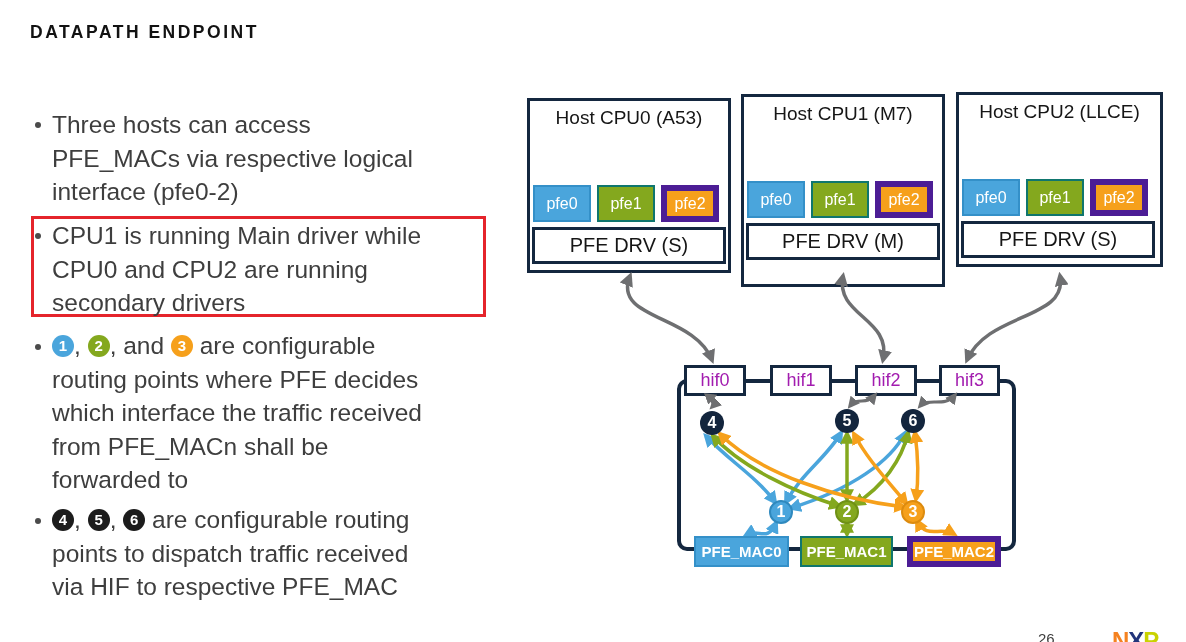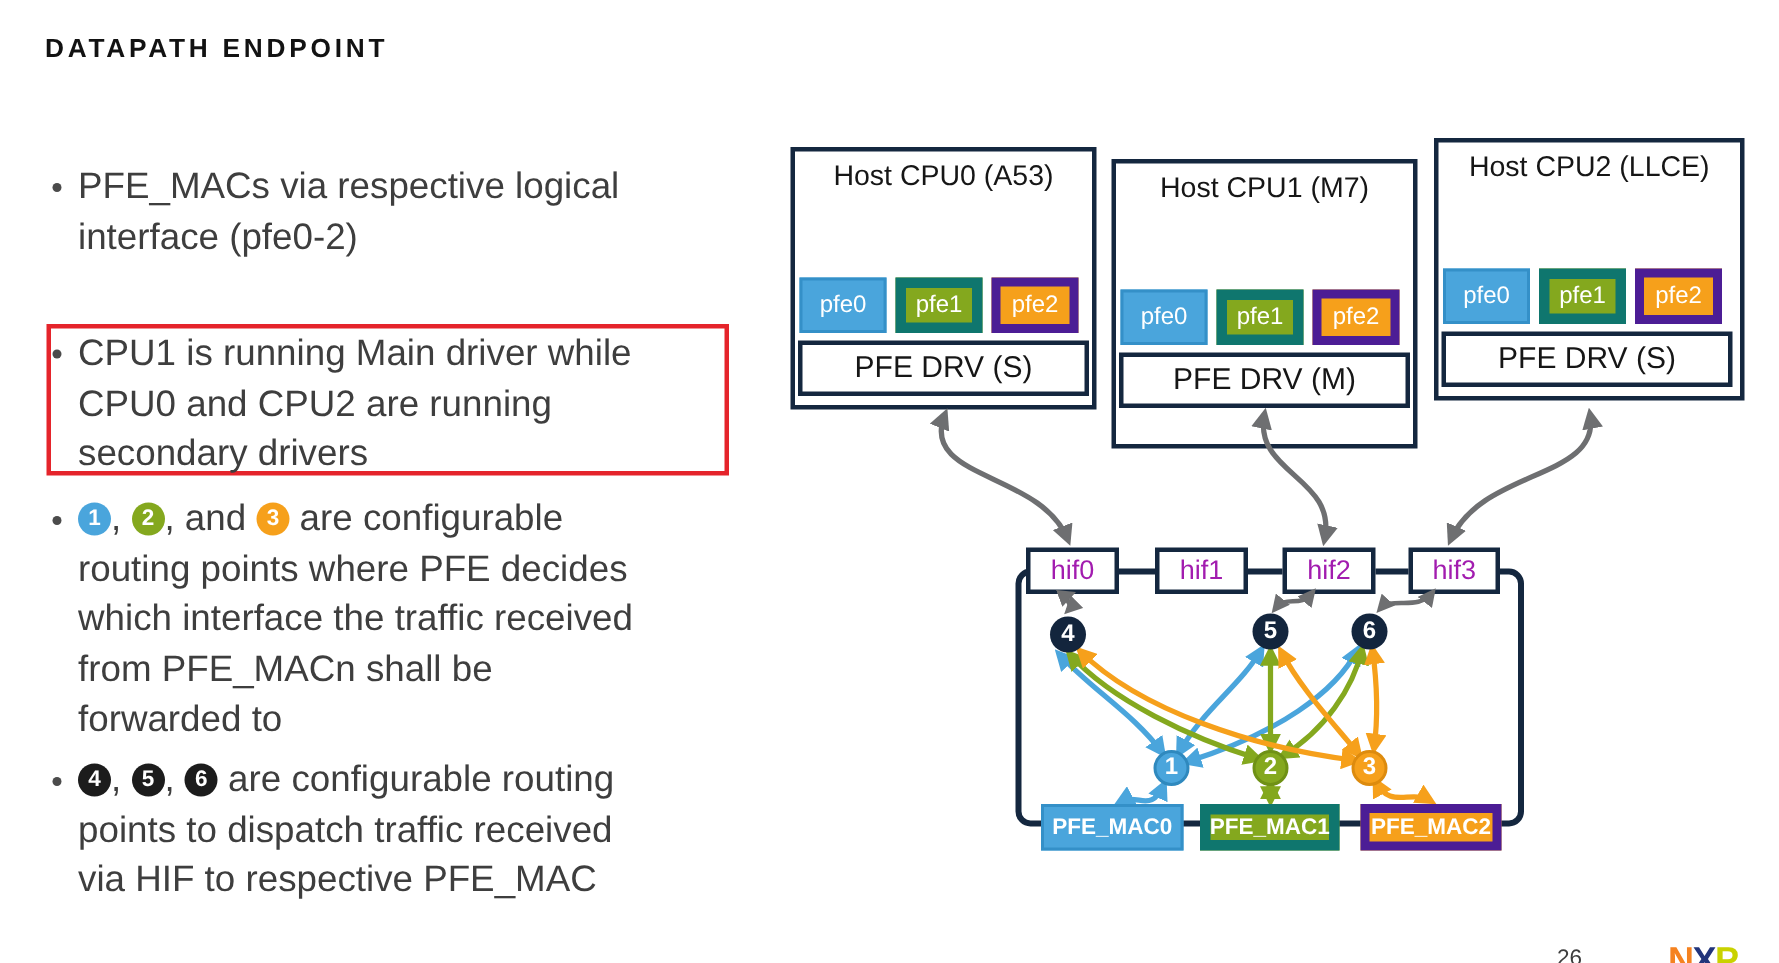--- a/index.html
+++ b/index.html
@@ -31,21 +31,21 @@
   
   .host-box { border:3px solid #14273F; background:#fff; box-sizing:border-box;padding-left:24px; }
   .host-title { position:absolute; left:0; right:0; top:6px; text-align:center;
                 font-size:19px; color:#161616; }
   .chip-row { position:absolute; left:3px; top:84px; display:flex; gap:6px; }
   .pfe-chip {
     width:58px; height:37px; color:#fff; font-size:16px;
     display:flex; align-items:center; justify-content:center; box-sizing:border-box;
   }
   .fill-blue   { background:#4AA5DC; border:2px solid #3490C8; }
-  .fill-green  { background:#84A81E; border:7px solid #0f766e; }
+  .fill-green  { background:#84A81E; border:2px solid #0f766e; }
   .fill-orange { background:#F6A01B; border:6px solid #4c1d95; }
   .drv-box {
     position:absolute; left:2px; top:126px; width:194px; height:37px;
     border:3px solid #14273F; background:#fff; font-size:20px; color:#161616;
     display:flex; align-items:center; justify-content:center; box-sizing:border-box;
   }
   .hif-box {
     border:3px solid #14273F; background:#fff; font-size:18px; color:#a21caf;
     display:flex; align-items:center; justify-content:center; box-sizing:border-box;
     height:31px;
@@ -72,20 +72,21 @@
 </style>
 </head>
 <body>
 
 <div class="abs slide-title">DATAPATH ENDPOINT</div>
 
 <div class="abs" style="left:35px; top:122px;">
     <div class="dot"></div>
   </div>
 <div class="abs bullet-text" style="left:52px; top:108px;">
+  <div>Three hosts can access</div>
   <div>PFE_MACs via respective logical</div>
   <div>interface (pfe0-2)</div>
 </div>
 
 <div class="abs red-frame" style="left:31px; top:216px; width:449px; height:95px;"></div>
 <div class="abs" style="left:35px; top:233px;">
     <div class="dot"></div>
   </div>
 <div class="abs bullet-text" style="left:52px; top:219px;">
   <div>CPU1 is running Main driver while</div>
@@ -120,21 +121,21 @@
 <div class="abs host-box boxlayer" style="left:527px; top:98px; width:204px; height:175px;">
   <div class="host-title">Host CPU0 (A53)</div>
   <div class="chip-row">
     <div class="pfe-chip fill-blue">pfe0</div>
     <div class="pfe-chip fill-green">pfe1</div>
     <div class="pfe-chip fill-orange">pfe2</div>
   </div>
   <div class="drv-box">PFE DRV (S)</div>
 </div>
 
-<div class="abs host-box boxlayer" style="left:741px; top:106px; width:204px; height:193px;text-decoration:underline;">
+<div class="abs host-box boxlayer" style="left:741px; top:94px; width:204px; height:193px;text-decoration:underline;">
   <div class="host-title">Host CPU1 (M7)</div>
   <div class="chip-row">
     <div class="pfe-chip fill-blue">pfe0</div>
     <div class="pfe-chip fill-green">pfe1</div>
     <div class="pfe-chip fill-orange">pfe2</div>
   </div>
   <div class="drv-box">PFE DRV (M)</div>
 </div>
 
 <div class="abs host-box boxlayer" style="left:956px; top:92px; width:207px; height:175px;">

